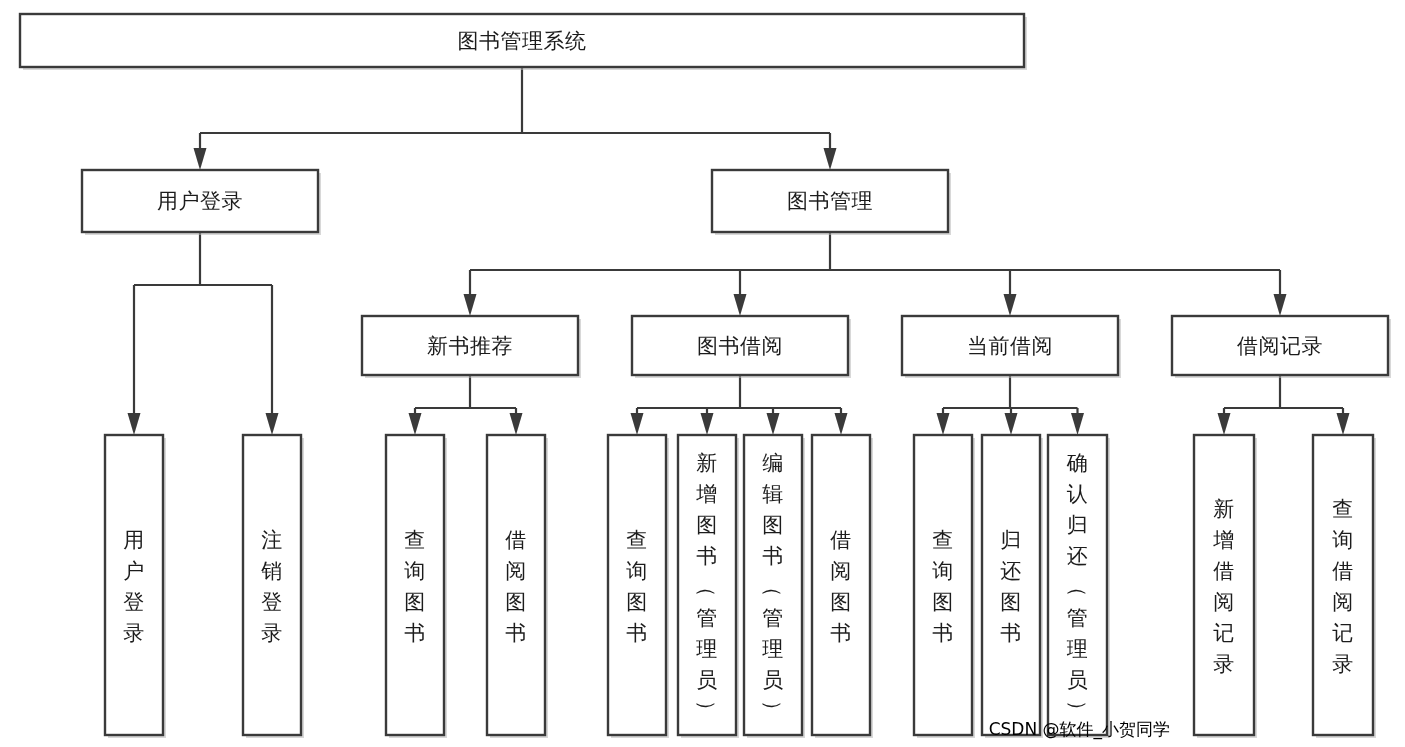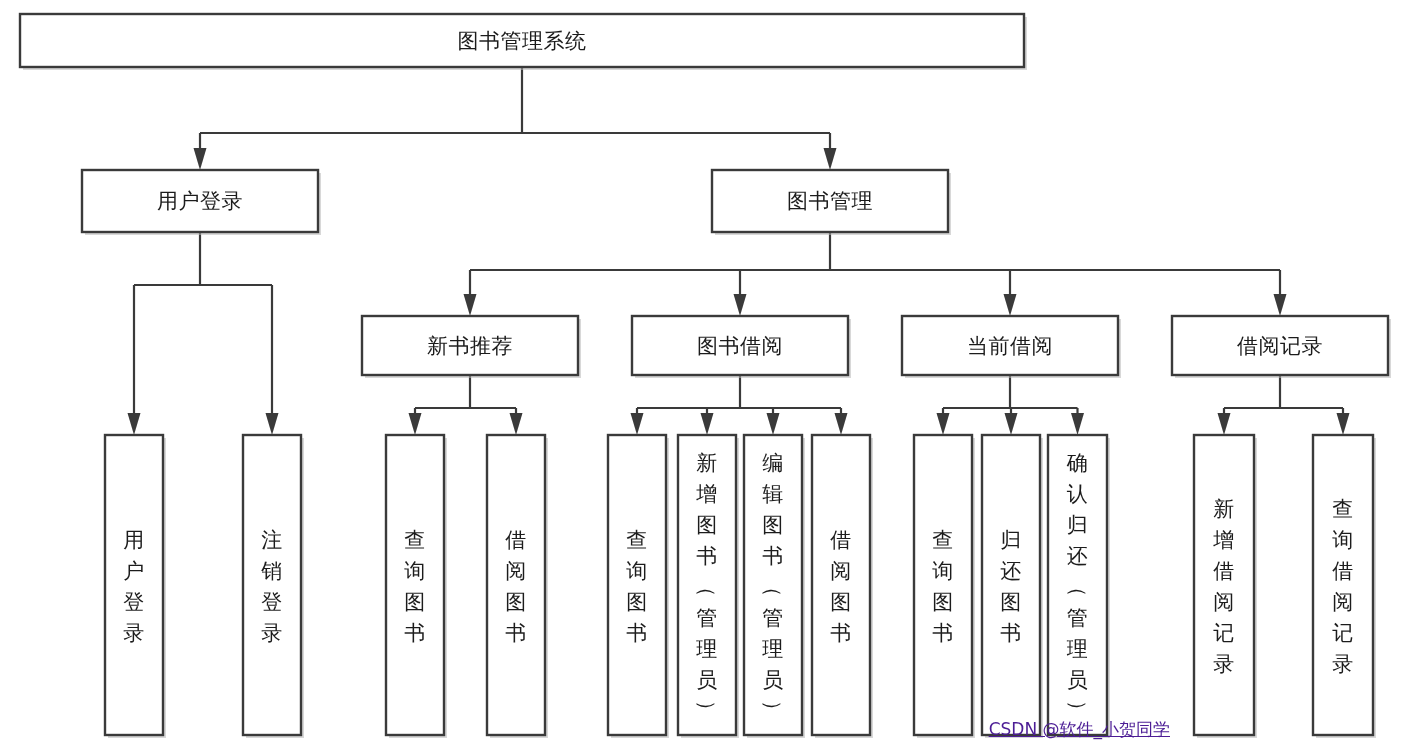--- a/index.html
+++ b/index.html
@@ -62,24 +62,23 @@
     font-size: 21px;
     fill: #1c1c1c;
     letter-spacing: 0.5px;
   }
   .watermark-text {
     position: absolute;
     right: 12px;
     bottom: 6px;
     font-family: "DejaVu Sans", "Liberation Sans", sans-serif;
     font-size: 17px;
-    color: #4c1d95;
+    color: #000000;
     white-space: nowrap;
     user-select: none;
-    text-decoration: underline;
   }
 </style>
 </head>
 <body>
 
 <div id="diagram-root">
   <svg id="diagram-svg" viewBox="0 0 1405 747">
     <g id="layer-connectors">
         <path class="connector" d="M 522 67 L 522 133"></path>
         <path class="connector" d="M 200 133 L 830 133"></path>

